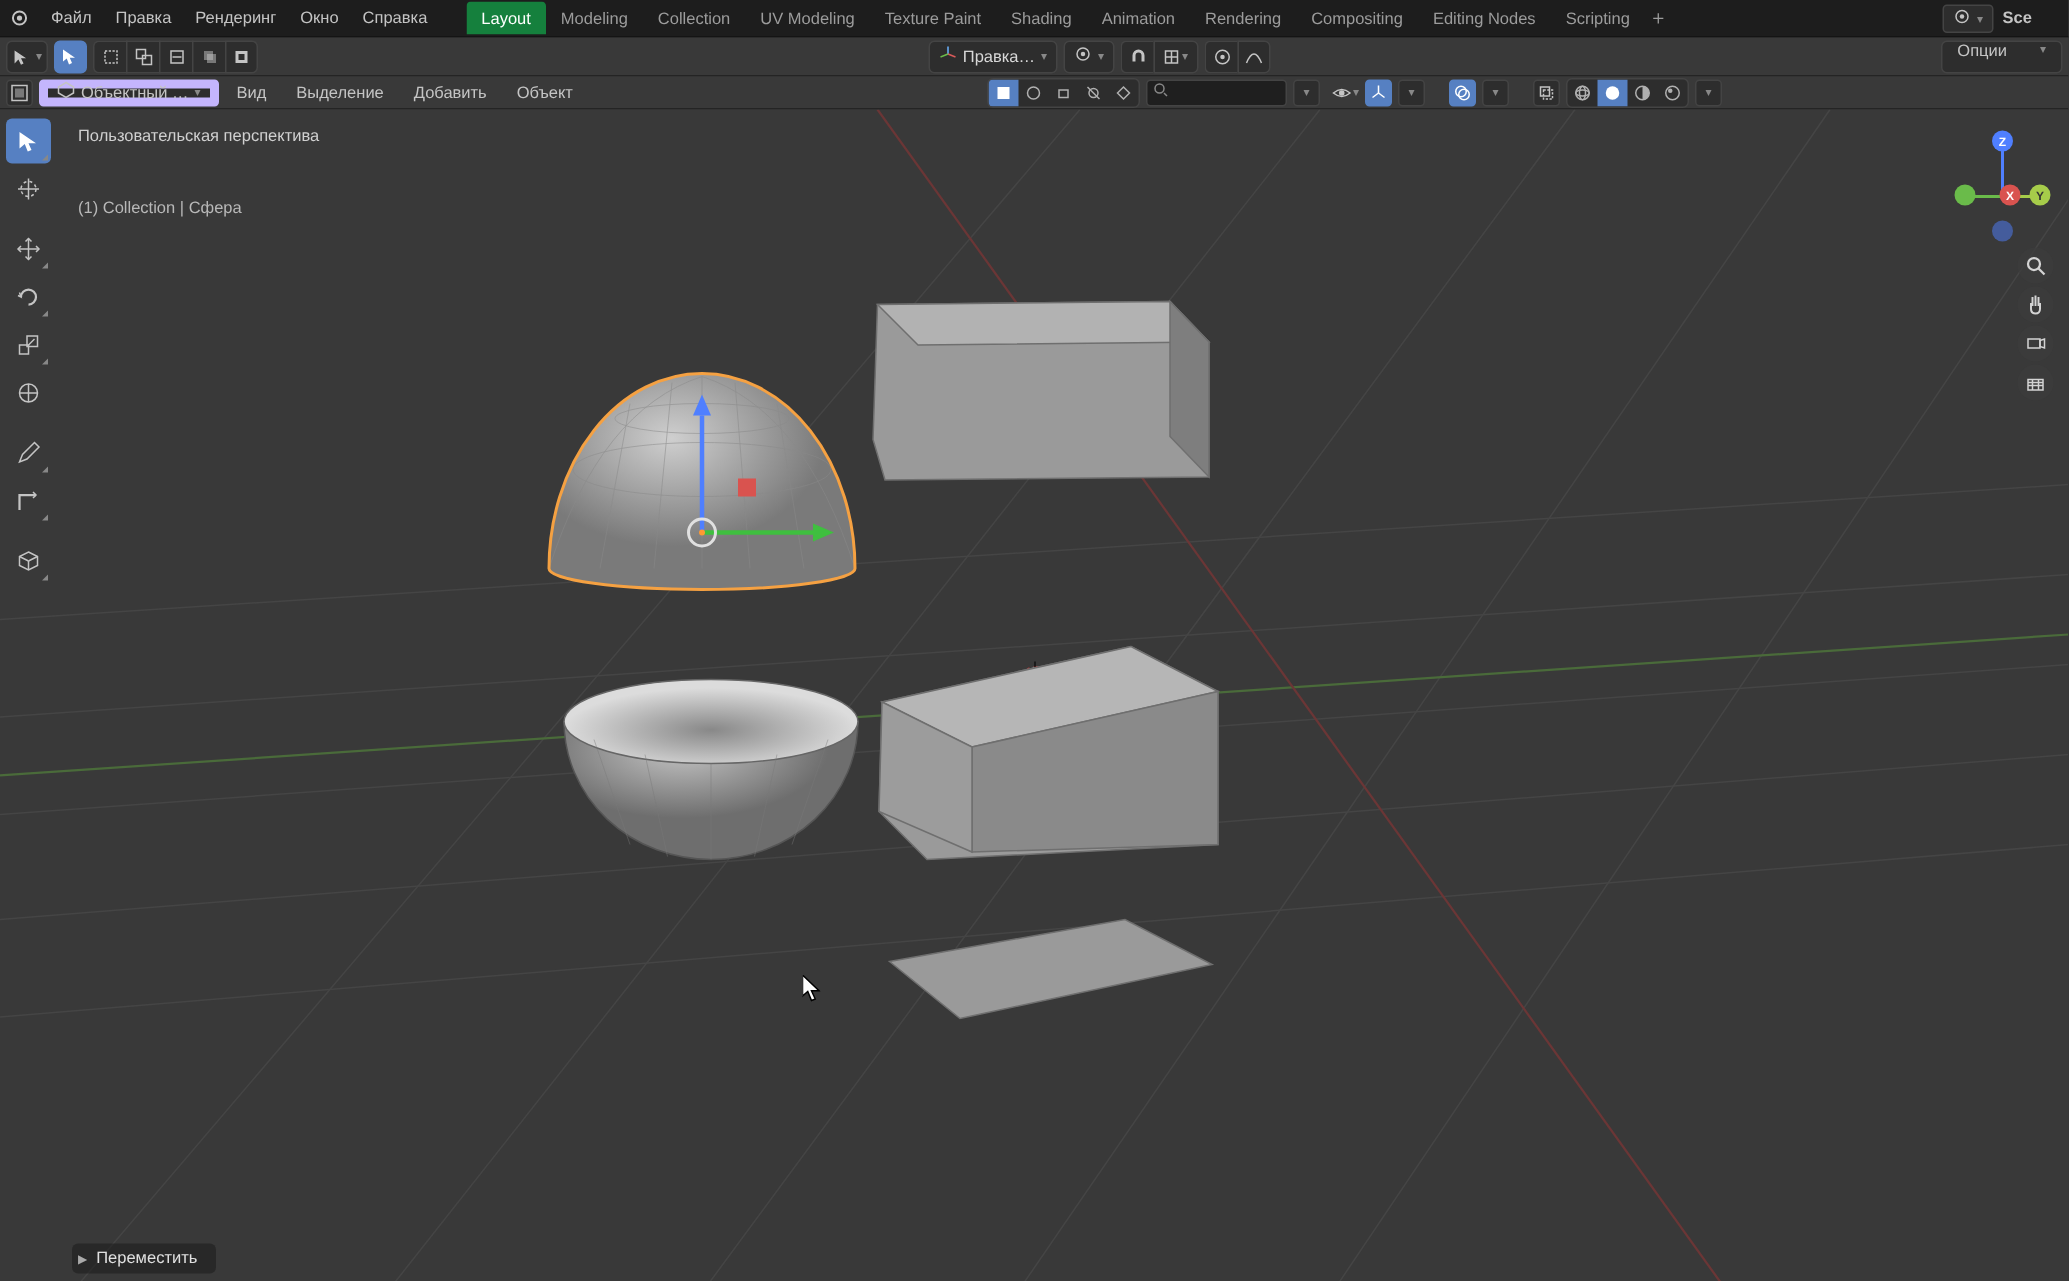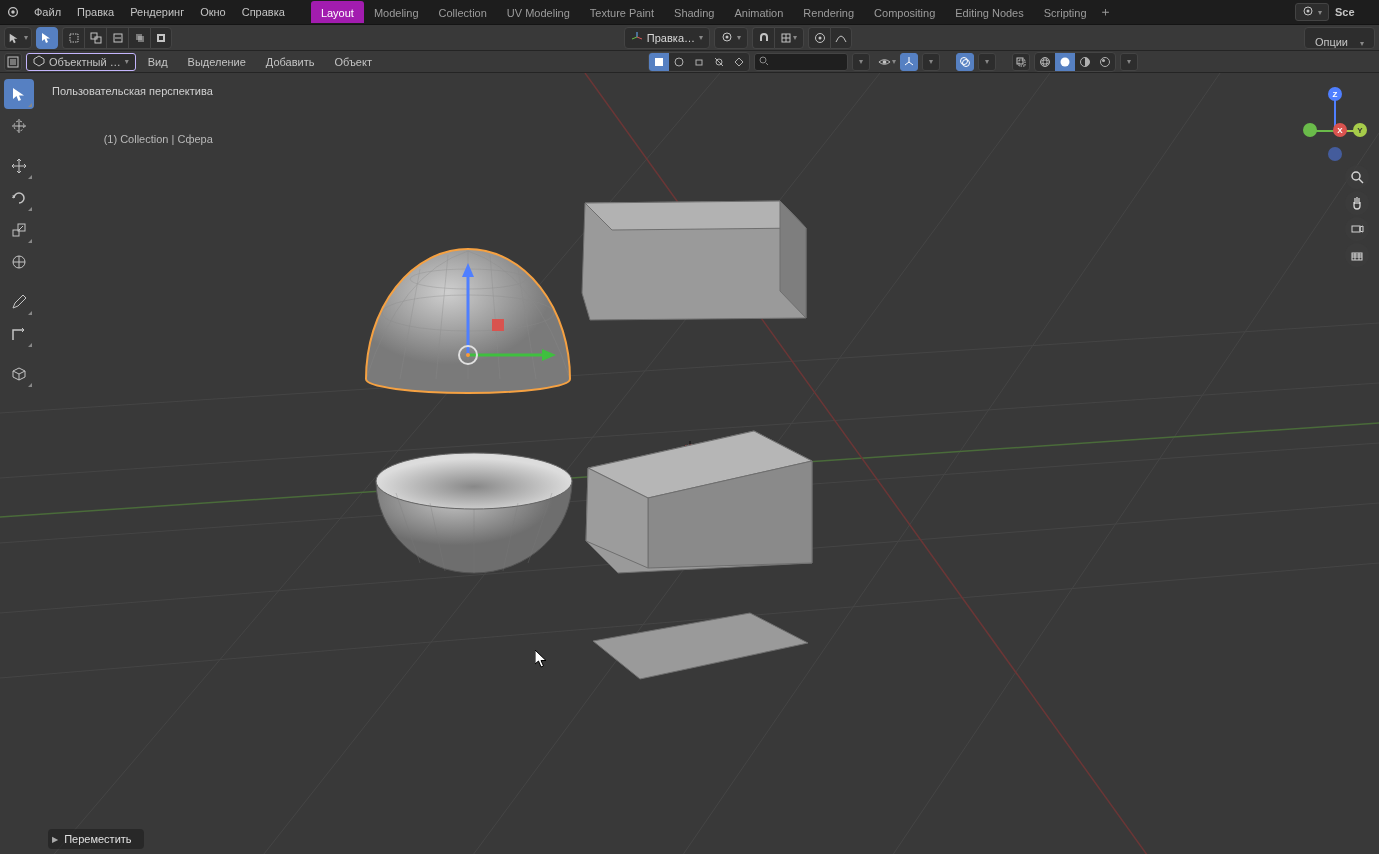--- a/index.html
+++ b/index.html
@@ -3,53 +3,53 @@
 <meta charset="utf-8">
 <style>
   * { box-sizing: border-box; margin: 0; padding: 0; user-select: none; }
   html, body { width: 1379px; height: 854px; overflow: hidden; font-family: "Segoe UI", Arial, sans-serif; font-size: 11px; color: #c4c4c4; background: #393939; }
   
   .topbar { height: 20px; background: #1d1d1d; display: flex; align-items: center; padding: 12px 4px; border-bottom: 1px solid #141414; }
   .topbar .logo { width: 14px; height: 14px; margin: 0 6px 0 2px; color: #c4c4c4; }
   .topbar .menu-item { padding: 0 8px; line-height: 20px; color: #c4c4c4; cursor: default; }
   .topbar .spacer-small { width: 18px; }
   .topbar .tab { padding: 0 10px; line-height: 20px; color: #9c9c9c; border-top: 2px solid transparent; }
-  .topbar .tab.active { color: #fff; background: #a21caf; border-radius: 3px 3px 0 0; }
+  .topbar .tab.active { color: #fff; background: #15803d; border-radius: 3px 3px 0 0; }
   .topbar .tab-add { width: 18px; text-align: center; color: #9c9c9c; font-size: 13px; line-height: 20px; }
   .topbar .topbar-right { margin-left: auto; display: flex; align-items: center; gap: 6px; }
   .topbar .scene-btn { background: #2d2d2d; border: 1px solid #444; border-radius: 3px; padding: 1px 6px; color: #d8d8d8; display: flex; align-items: center; gap: 4px; }
   .topbar .scene-field { width: 40px; overflow: hidden; font-weight: bold; }
 
   
   .tool-header { height: 26px; background: #393939; border-bottom: 1px solid #242424; display: flex; align-items: center; padding: 0 4px; gap: 4px; }
   .tool-header .hdr-btn { width: 22px; height: 22px; background: #2d2d2d; border: 1px solid #444; border-radius: 4px; display: flex; align-items: center; justify-content: center; color: #c4c4c4; font-size: 11px; }
   .tool-header .hdr-btn.active { background: #5680c2; color: #fff; border-color: #5680c2; }
   .tool-header .hdr-drop { height: 22px; background: #2d2d2d; border: 1px solid #444; border-radius: 4px; display: flex; align-items: center; padding: 0 6px; color: #d8d8d8; gap: 4px; }
   .tool-header .hdr-btn-group { display: flex; }
   .tool-header .hdr-btn-group .hdr-btn { border-radius: 0; border-right: none; }
   .tool-header .hdr-btn-group .hdr-btn:first-child { border-radius: 4px 0 0 4px; }
   .tool-header .hdr-btn-group .hdr-btn:last-child { border-radius: 0 4px 4px 0; border-right: 1px solid #444; }
   .tool-header .grow { flex: 1; }
-  .tool-header .options-btn { height: 22px; padding: 0 10px; background: #2d2d2d; border: 1px solid #444; border-radius: 4px; display: flex; align-items: flex-end; gap: 12px; }
+  .tool-header .options-btn { height: 22px; padding: 0 10px; background: #2d2d2d; border: 1px solid #444; border-radius: 4px; display: flex; align-items: flex-start; gap: 22px; }
   .chev { font-size: 8px; color: #888; }
 
   
   .sub-header { height: 22px; background: #393939; border-bottom: 1px solid #242424; display: flex; align-items: center; padding: 0 4px; gap: 4px; }
   .sub-header .sh-small { width: 18px; height: 18px; display: flex; align-items: center; justify-content: center; color: #c4c4c4; font-size: 10px; border-radius: 3px; }
   .sub-header .sh-small.bg { background: #2d2d2d; border: 1px solid #444; }
-  .sub-header .sh-drop { height: 18px; background: #2d2d2d; border: 1px solid #c4b5fd; border-radius: 3px; display: flex; align-items: center; padding: 0 6px; gap: 4px; }
+  .sub-header .sh-drop { height: 18px; background: #2d2d2d; border: 6px solid #c4b5fd; border-radius: 3px; display: flex; align-items: center; padding: 0 6px; gap: 4px; }
   .sub-header .sh-menu { padding: 0 8px; color: #c4c4c4; }
   .sub-header .shade-group { display: flex; background: #2d2d2d; border: 1px solid #444; border-radius: 4px; overflow: hidden; }
   .sub-header .shade-btn { width: 20px; height: 18px; display: flex; align-items: center; justify-content: center; color: #b0b0b0; }
   .sub-header .shade-btn.active { background: #5680c2; color: #fff; }
   .sub-header .search-box { width: 94px; height: 18px; background: #1f1f1f; border: 1px solid #444; border-radius: 3px; padding: 0 4px; display: flex; align-items: center; gap: 4px; }
 
   
   .viewport { position: relative; width: 1379px; height: 786px; background: #393939; overflow: hidden; }
-  .viewport-label { position: absolute; left: 52px; top: 10px; color: #d0d0d0; line-height: 16px; text-align: right; }
+  .viewport-label { position: absolute; left: 52px; top: 10px; color: #d0d0d0; line-height: 16px; }
   .viewport-label .line2 { color: #b8b8b8; margin-top: 32px; }
   .toolbar-left { position: absolute; left: 4px; top: 6px; width: 32px; display: flex; flex-direction: column; gap: 2px; }
   .toolbar-left .tool { width: 30px; height: 30px; border-radius: 4px; display: flex; align-items: center; justify-content: center; color: #c4c4c4; position: relative; }
   .toolbar-left .tool.active { background: #5680c2; color: #fff; }
   .toolbar-left .tool.has-more::after { content: ''; position: absolute; right: 2px; bottom: 2px; width: 0; height: 0; border-left: 4px solid transparent; border-bottom: 4px solid #888; }
   .toolbar-left .tool svg { width: 18px; height: 18px; }
 
   .nav-gizmo { position: absolute; right: 10px; top: 10px; width: 68px; height: 78px; }
   .nav-gizmo .axis-ball { position: absolute; width: 14px; height: 14px; border-radius: 50%; display: flex; align-items: center; justify-content: center; font-size: 8px; font-weight: bold; color: #fff; }
   .nav-right { position: absolute; right: 6px; top: 92px; width: 28px; display: flex; flex-direction: column; gap: 2px; }

